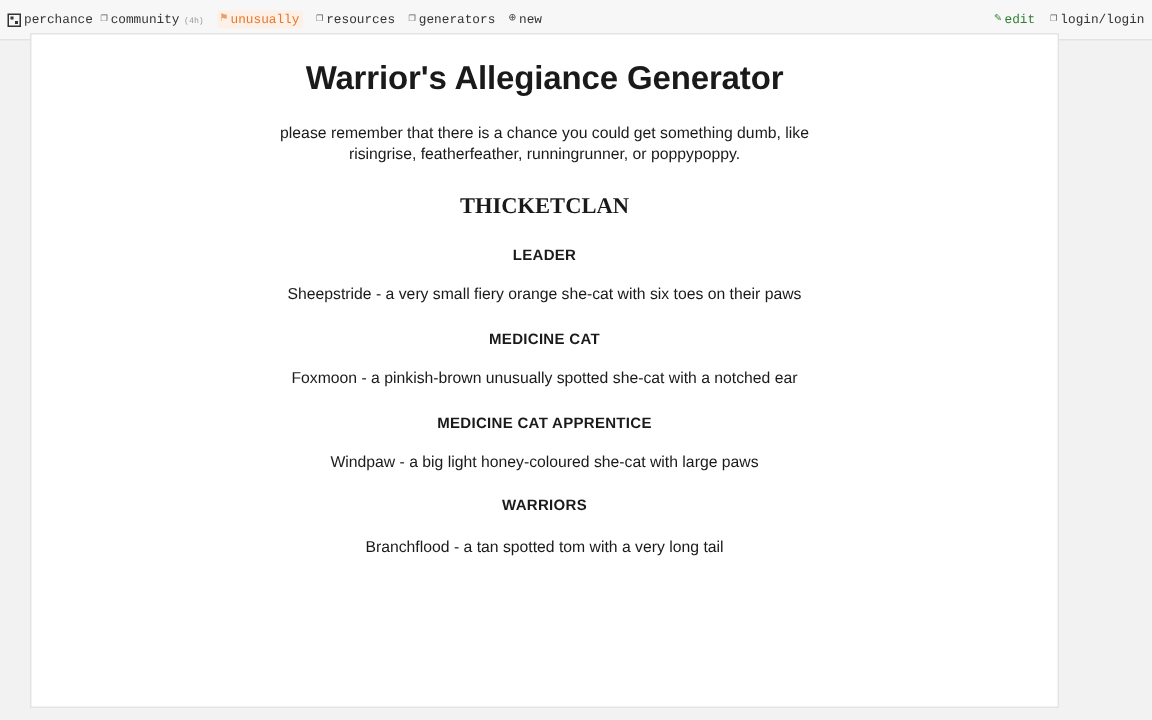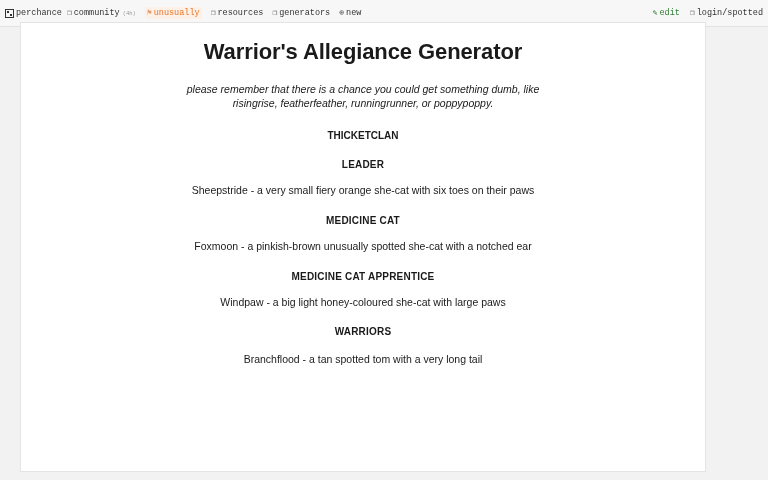--- a/index.html
+++ b/index.html
@@ -102,32 +102,32 @@
   }
 
   #gen-title {
     font-size: 22px;
     font-weight: bold;
     margin: 8px 0 0 0;
     letter-spacing: -0.1px;
   }
 
   #gen-subtitle {
-    font-style: italic;
     font-size: 10.5px;
     line-height: 1.35;
     margin: 17px auto 0 auto;
     max-width: 380px;
     color: #1a1a1a;
   }
 
   .clan-name {
-    font-size: 10px;
+    font-size: 15px;
     font-weight: bold;
     margin: 20px 0 0 0;
+    font-family: Liberation Serif, serif;
   }
 
   .rank-title {
     font-size: 10px;
     font-weight: bold;
     margin: 18px 0 0 0;
     letter-spacing: 0.2px;
     text-align: center;
   }
 
@@ -169,21 +169,21 @@
         <span>new</span>
       </div>
     </div>
   <div class="nav-right">
       <div class="nav-item edit">
         <span class="nav-glyph">✎</span>
         <span>edit</span>
       </div>
       <div class="nav-item">
         <span class="nav-glyph">❐</span>
-        <span>login/spotted</span>
+        <span>login/login</span>
       </div>
     </div>
 </div>
 
 <div id="page-frame">
   <div id="content">
     <div id="gen-title">Warrior's Allegiance Generator</div>
     <div id="gen-subtitle">please remember that there is a chance you could get something dumb, like risingrise, featherfeather, runningrunner, or poppypoppy.</div>
     <div id="clan-name" class="clan-name">THICKETCLAN</div>
     <div id="sections">

